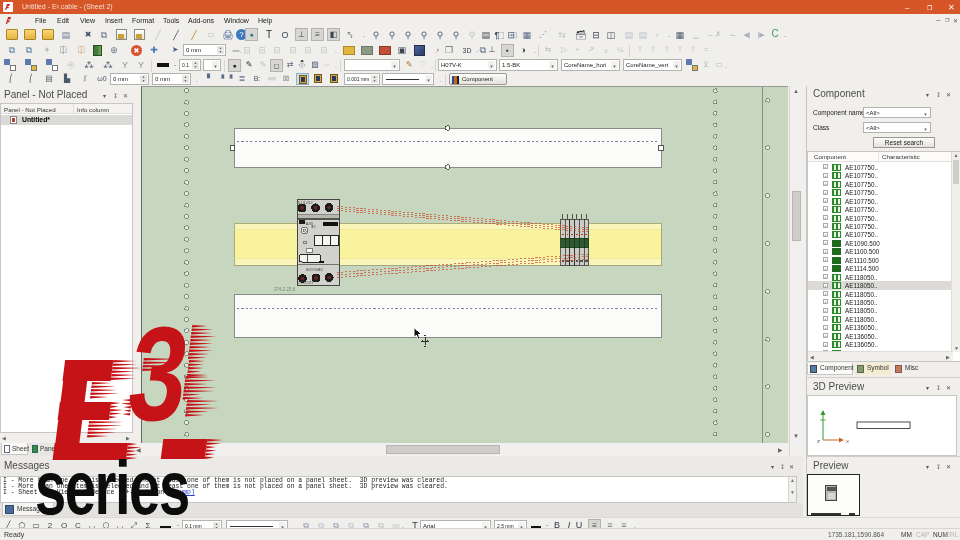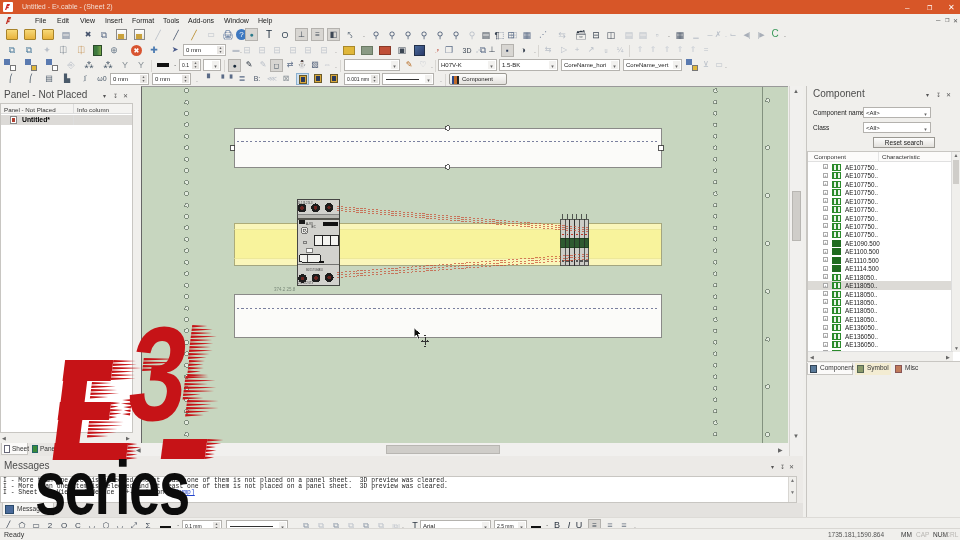--- a/index.html
+++ b/index.html
@@ -667,20 +667,53 @@
         <span style="position:absolute;left:12px;top:1px">Component</span>
       </span>
     <span class="abs" style="left:48px;top:0;width:36px;height:12px;background:#f3ecd2">
         <span style="position:absolute;left:2px;top:2px;width:7px;height:8px;background:#8a9a6a;border:1px solid #565"></span>
         <span style="position:absolute;left:12px;top:1px">Symbol</span>
       </span>
     <span class="abs" style="left:86px;top:0;width:30px;height:12px">
         <span style="position:absolute;left:2px;top:2px;width:7px;height:8px;background:#c07a5a;border:1px solid #855"></span>
         <span style="position:absolute;left:12px;top:1px">Misc</span>
       </span>
+  </div>
+  <div class="abs" style="left:0;top:291px;width:154px;height:79px;background:#f0efec;border-top:1px solid #d0cecb">
+    <div class="abs" style="left:6px;top:3px;font-size:10px;color:#4c4c4c">3D Preview</div>
+    <span class="dbtn" style="left:119px;top:6px;font-size:6px">▾</span>
+    <span class="dbtn" style="left:129px;top:6px;font-size:6px">↧</span>
+    <span class="dbtn" style="left:139px;top:6px;font-size:6px">✕</span>
+    <div class="abs" style="left:0;top:17px;width:150px;height:61px;background:#fff;border:1px solid #c8c6c2">
+      <svg width="150" height="60" viewBox="0 0 150 60">
+        <line x1="15" y1="44" x2="15" y2="18" stroke="#2a9a2a" stroke-width="1"></line>
+        <path d="M15 14 l-2.5 5 5 0 z" fill="#2a9a2a"></path>
+        <line x1="12" y1="24" x2="18" y2="24" stroke="#2a9a2a" stroke-width="0.7"></line>
+        <line x1="15" y1="44" x2="32" y2="44" stroke="#c86a2a" stroke-width="1"></line>
+        <path d="M36 44 l-5 -2.5 0 5 z" fill="#c86a2a"></path>
+        <text x="38" y="46.5" font-size="6" fill="#c04a3a">x</text>
+        <text x="9" y="47" font-size="6" fill="#555">z</text>
+        <rect x="49" y="26" width="53" height="6.5" fill="#fff" stroke="#222" stroke-width="0.8"></rect>
+      </svg>
+    </div>
+  </div>
+  <div class="abs" style="left:0;top:370px;width:154px;height:72px;background:#f0efec;border-top:1px solid #d0cecb">
+    <div class="abs" style="left:6px;top:3px;font-size:10px;color:#4c4c4c">Preview</div>
+    <span class="dbtn" style="left:119px;top:6px;font-size:6px">▾</span>
+    <span class="dbtn" style="left:129px;top:6px;font-size:6px">↧</span>
+    <span class="dbtn" style="left:139px;top:6px;font-size:6px">✕</span>
+    <div class="abs" style="left:-11px;top:18px;width:8px;height:40px;font-size:5px;color:#555;text-align:center">▲<div style="margin:1px 1px;height:18px;background:#d8d6d2"></div>▼</div>
+    <div class="abs" style="left:0;top:17px;width:53px;height:42px;background:#fdfdfc;border:1.2px solid #222">
+      <div class="abs" style="left:17px;top:10px;width:12px;height:16px;background:#b8b8b2;border:1px solid #444">
+        <div class="abs" style="left:1px;top:1px;width:9px;height:4px;background:#555"></div>
+        <div class="abs" style="left:2px;top:7px;width:7px;height:6px;background:#d8d8d2"></div>
+      </div>
+      <div class="abs" style="left:3px;bottom:0px;width:30px;height:2px;background:#333"></div>
+      <div class="abs" style="right:4px;bottom:0px;width:6px;height:2px;background:#333"></div>
+    </div>
   </div>
 </div>
 <div id="msgs" class="abs" style="left:0;top:456px;width:803px;height:61px;background:#eceae7">
   <div class="abs" style="left:4px;top:4px;font-size:10px;color:#4c4c4c">Messages</div>
   <span class="dbtn" style="left:771px;top:7px;font-size:6px">▾</span>
   <span class="dbtn" style="left:780px;top:7px;font-size:6px">↧</span>
   <span class="dbtn" style="left:789px;top:7px;font-size:6px">✕</span>
   <div class="abs" style="left:0;top:20px;width:797px;height:27px;background:#fff;border:1px solid #c8c6c2;overflow:hidden">
     <div class="mono" style="position:absolute;left:2px;top:1px;font-size:6.4px;line-height:6px;white-space:pre;color:#1a1a1a">I - More than one item is selected and at least one of them is not placed on a panel sheet.  3D preview was cleared.
 I - More than one item is selected and at least one of them is not placed on a panel sheet.  3D preview was cleared.

